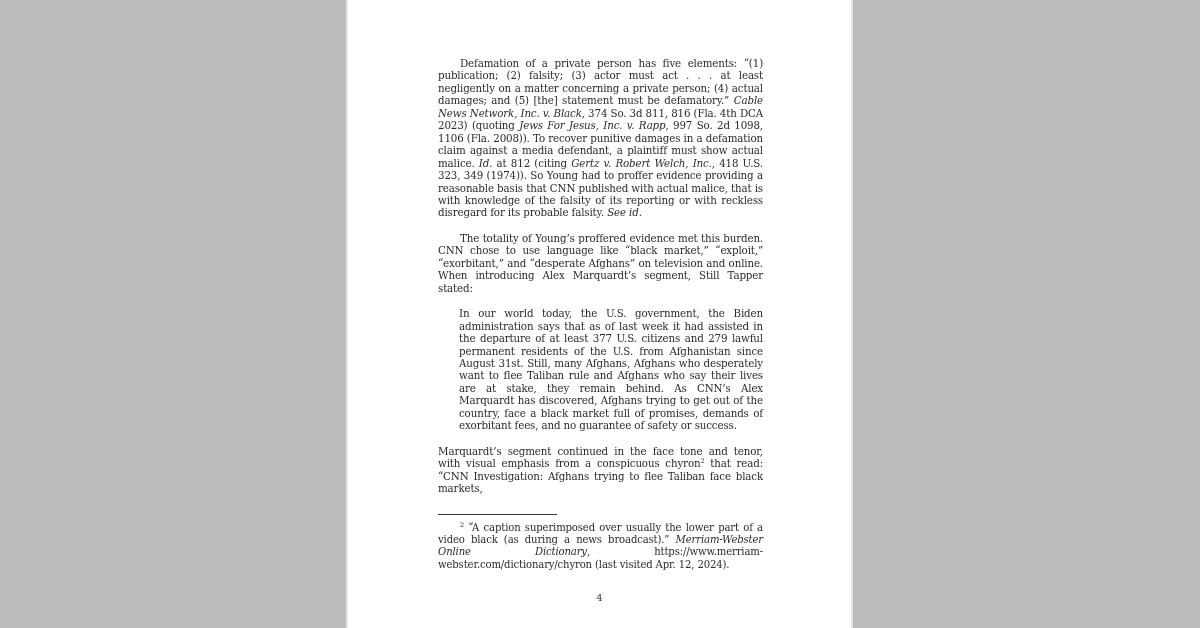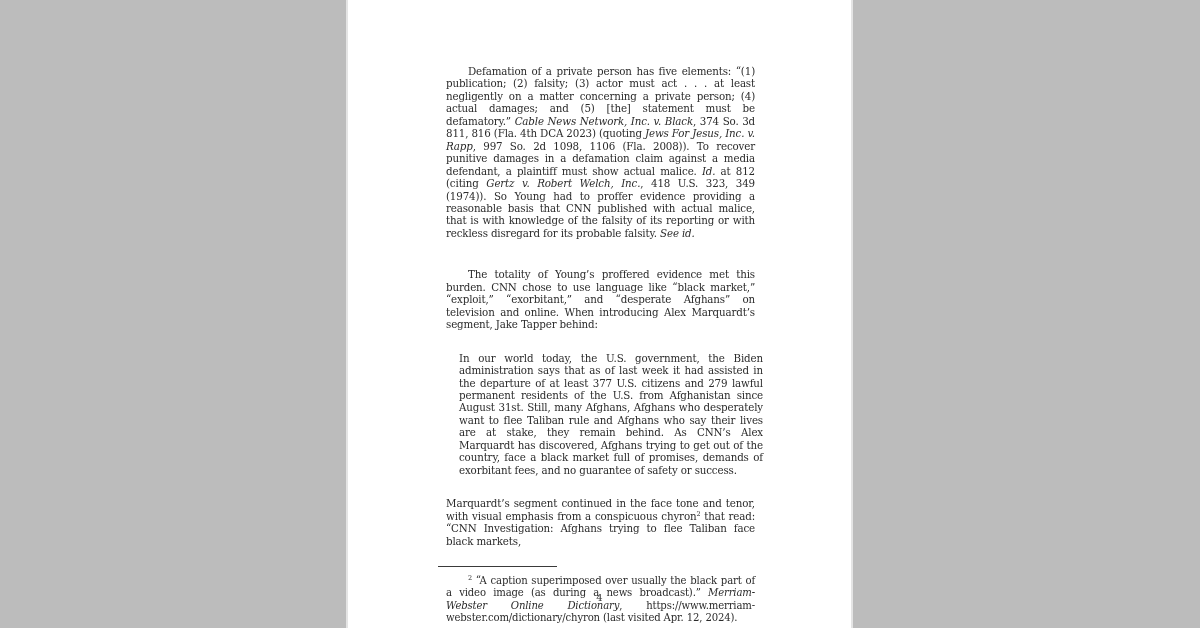--- a/index.html
+++ b/index.html
@@ -16,21 +16,21 @@
   .page {
     position: absolute; left: 348px; top: 0; width: 503px; height: 628px;
     background: #ffffff;
     box-shadow: -2px 0 0 #e4e4e4, 2px 0 0 #e4e4e4;
   }
   .doc {
     position: absolute; left: 90px; top: 57px; width: 325px;
     color: #2b2b2b;
   }
   .doc p, .bg-doc p {
-    margin: 8px; font-size: 10.3px; line-height: 12.45px;
+    margin: 0; font-size: 10.3px; line-height: 12.45px;
     text-align: justify; text-indent: 22px;
     letter-spacing: -0.15px;
   }
   .gap { height: 13px; }
   .blockquote {
     margin: 0 0 0 21px !important; width: 304px;
     text-indent: 0 !important;
   }
   .noindent { text-indent: 0 !important; }
   i { font-style: italic; }
@@ -49,22 +49,22 @@
 <body>
 
 <div class="bg-layer">
   
 </div>
 
 <div class="page">
   <div class="doc" id="doc">
     <p id="para-1"><span>Defamation of a private person has five elements: “(1) publication; (2) falsity; (3) actor must act . . . at least negligently on a matter concerning a private person; (4) actual damages; and (5) [the] statement must be defamatory.” </span><i>Cable News Network, Inc. v. Black</i><span>, 374 So. 3d 811, 816 (Fla. 4th DCA 2023) (quoting </span><i>Jews For Jesus, Inc. v. Rapp</i><span>, 997 So. 2d 1098, 1106 (Fla. 2008)). To recover punitive damages in a defamation claim against a media defendant, a plaintiff must show actual malice. </span><i>Id.</i><span> at 812 (citing </span><i>Gertz v. Robert Welch, Inc.</i><span>, 418 U.S. 323, 349 (1974)). So Young had to proffer evidence providing a reasonable basis that CNN published with actual malice, that is with knowledge of the falsity of its reporting or with reckless disregard for its probable falsity. </span><i>See id.</i></p>
     <div class="gap"></div>
-    <p id="para-2"><span>The totality of Young’s proffered evidence met this burden. CNN chose to use language like “black market,” “exploit,” “exorbitant,” and “desperate Afghans” on television and online. When introducing Alex Marquardt’s segment, Jake Tapper behind:</span></p>
+    <p id="para-2"><span>The totality of Young’s proffered evidence met this burden. CNN chose to use language like “black market,” “exploit,” “exorbitant,” and “desperate Afghans” on television and online. When introducing Alex Marquardt’s segment, Still Tapper stated:</span></p>
     <div class="gap"></div>
     <p class="blockquote">In our world today, the U.S. government, the Biden administration says that as of last week it had assisted in the departure of at least 377 U.S. citizens and 279 lawful permanent residents of the U.S. from Afghanistan since August 31st. Still, many Afghans, Afghans who desperately want to flee Taliban rule and Afghans who say their lives are at stake, they remain behind. As CNN’s Alex Marquardt has discovered, Afghans trying to get out of the country, face a black market full of promises, demands of exorbitant fees, and no guarantee of safety or success.</p>
     <div class="gap"></div>
     <p class="noindent"><span>Marquardt’s segment continued in the face tone and tenor, with visual emphasis from a conspicuous chyron</span><sup>2</sup><span> that read: “CNN Investigation: Afghans trying to flee Taliban face black markets,</span></p>
     <div class="fn-rule"></div>
-    <p class="fn"><sup>2</sup><span> “A caption superimposed over usually the black part of a video image (as during a news broadcast).” </span><i>Merriam-Webster Online Dictionary</i><span>, https://www.merriam-webster.com/dictionary/chyron (last visited Apr. 12, 2024).</span></p>
+    <p class="fn"><sup>2</sup><span> “A caption superimposed over usually the lower part of a video black (as during a news broadcast).” </span><i>Merriam-Webster Online Dictionary</i><span>, https://www.merriam-webster.com/dictionary/chyron (last visited Apr. 12, 2024).</span></p>
   </div>
   <div class="page-num">4</div>
 </div>
 
 </body></html>

